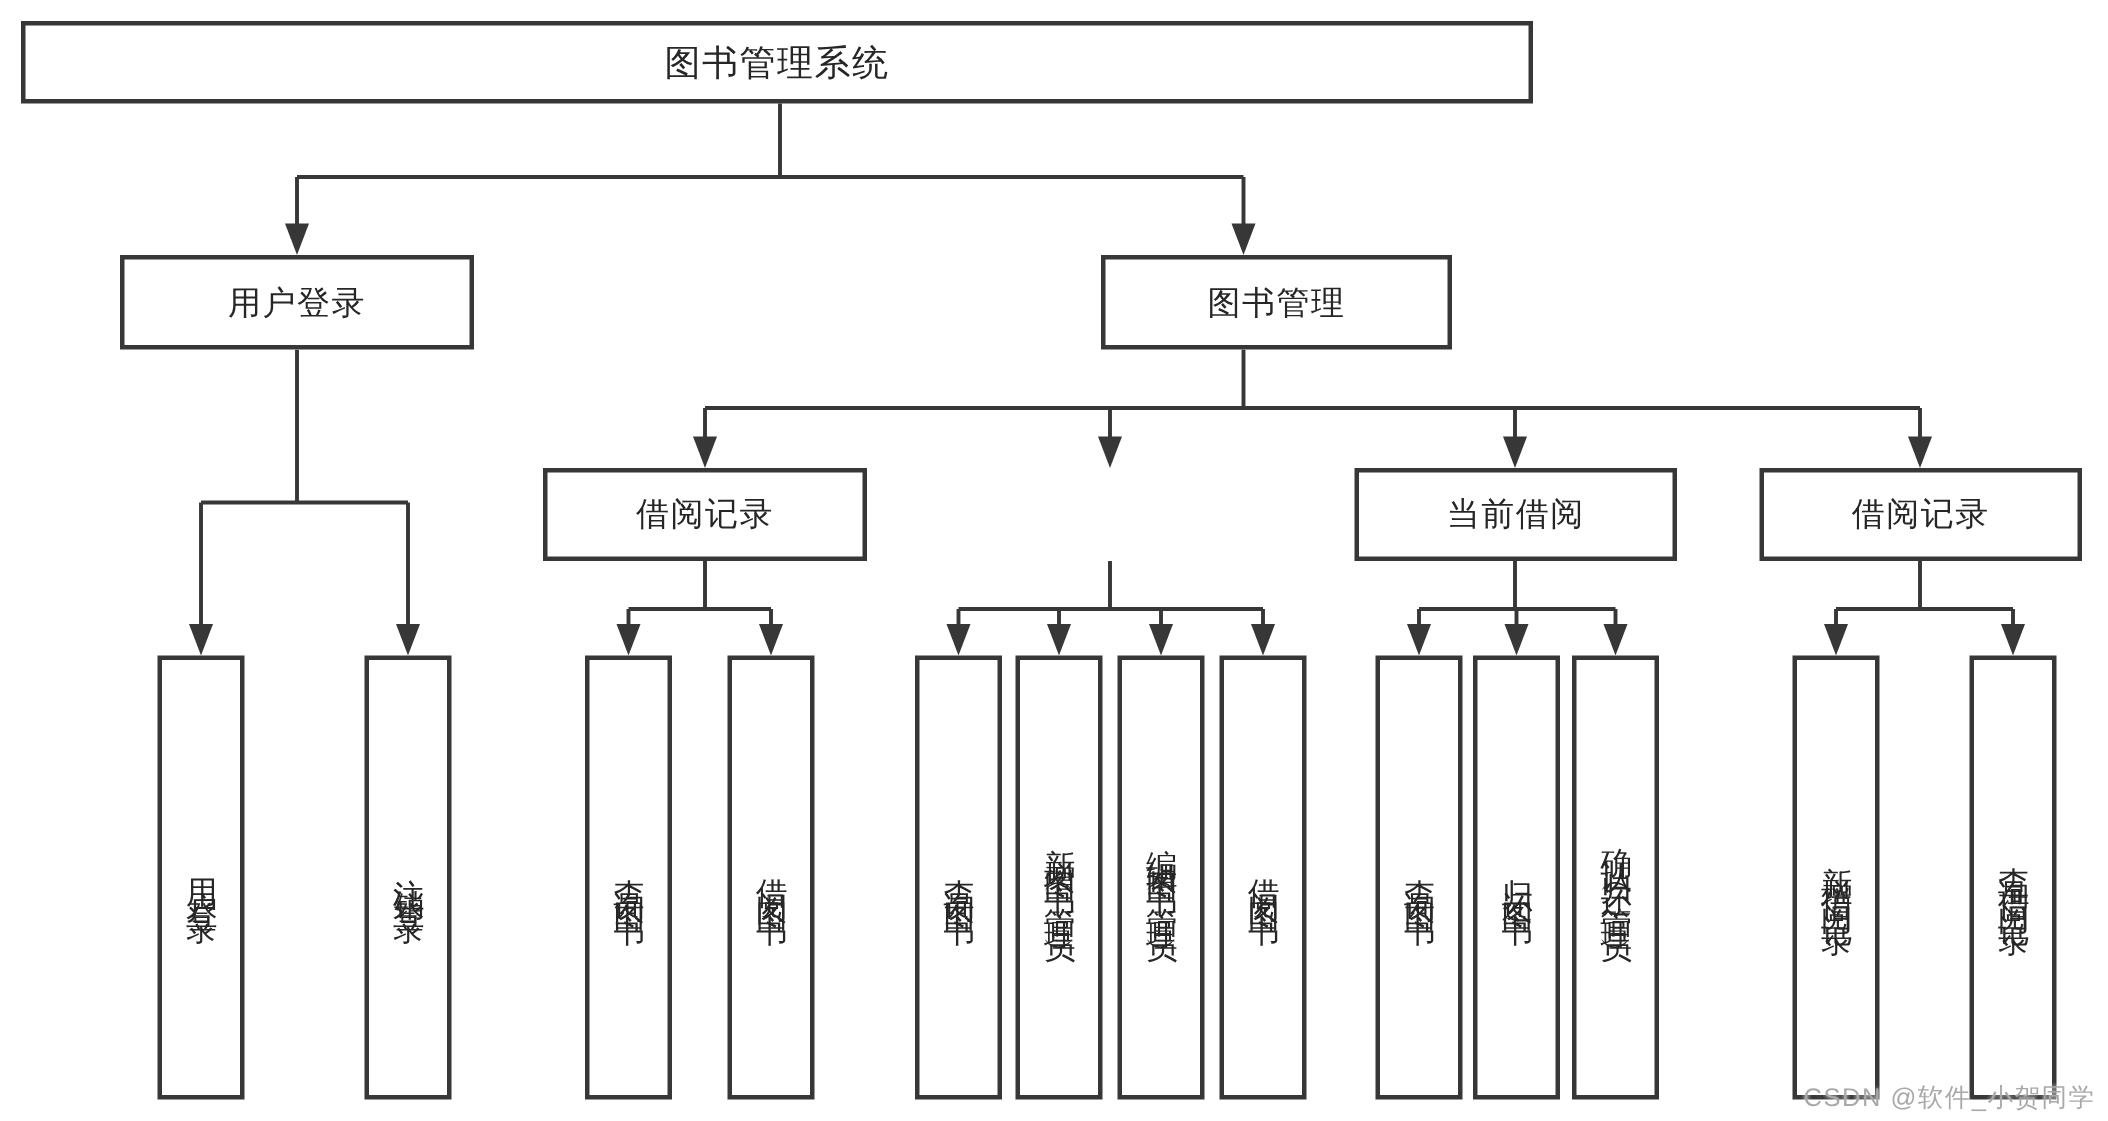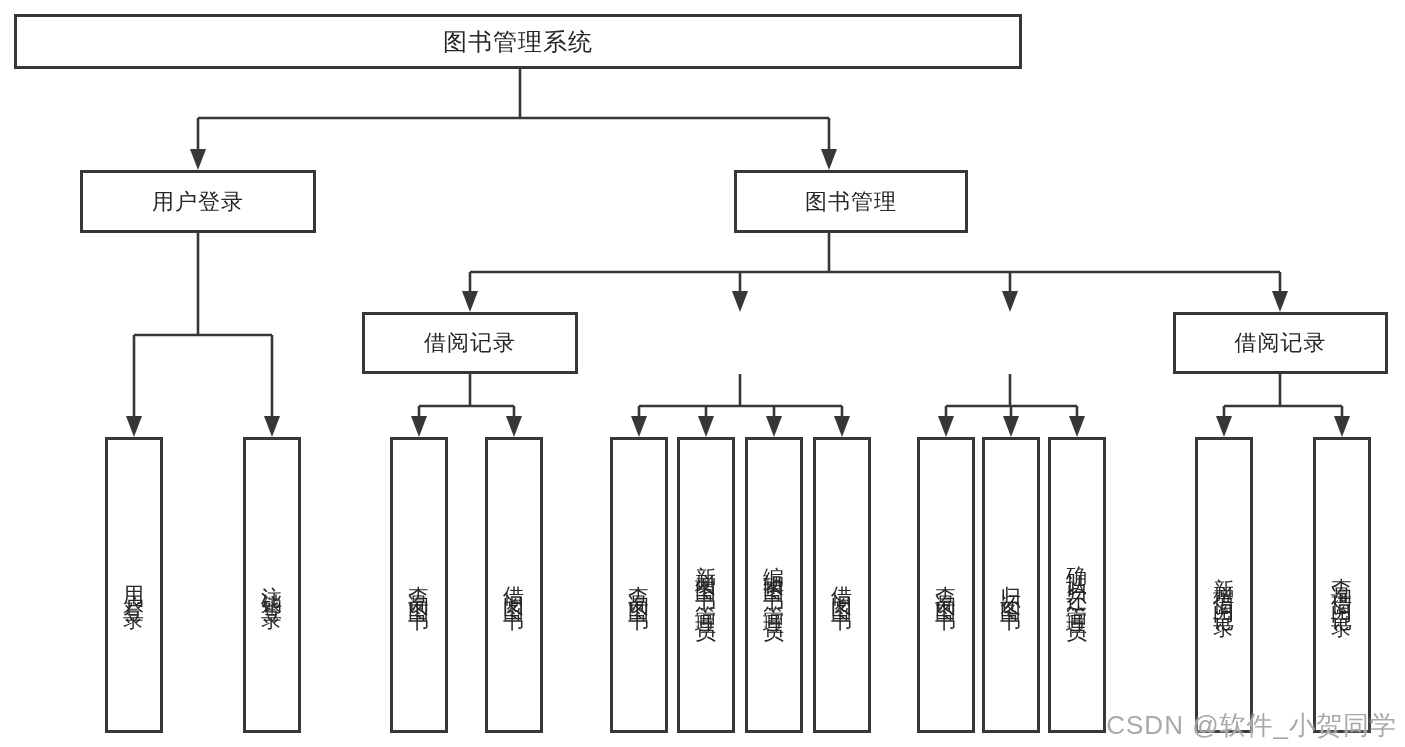--- a/index.html
+++ b/index.html
@@ -49,21 +49,21 @@
     text-orientation: mixed;
     font-size: 21px;
     letter-spacing: 8px;
     line-height: 1;
     padding: 6px 0;
   }
   .watermark {
     position: absolute;
     right: 8px;
     bottom: 4px;
-    font-size: 26px;
+    font-size: 17px;
     color: #a9a9a9;
     letter-spacing: 1px;
     text-shadow: 0 0 3px #ffffff;
     white-space: nowrap;
   }
 </style>
 </head>
 <body>
 
 <div class="diagram">
@@ -107,20 +107,21 @@
       <polygon points="1334,416 1350,416 1342,437"></polygon>
     </g>
   </svg>
 
   <div class="box lvl-root" style="left:14px; top:14px; width:1008px; height:55px;">图书管理系统</div>
 
   <div class="box lvl-mid" style="left:80px; top:170px; width:236px; height:63px;">用户登录</div>
   <div class="box lvl-mid" style="left:712px; top:170px; width:234px; height:63px;margin-left:22px;">图书管理</div>
 
   <div class="box lvl-mid" style="left:362px; top:312px; width:216px; height:62px;">借阅记录</div>
+  <div class="box lvl-mid" style="left:903px; top:312px; width:215px; height:62px;">当前借阅</div>
   <div class="box lvl-mid" style="left:1173px; top:312px; width:215px; height:62px;">借阅记录</div>
 
   <div class="box leaf" style="left:105px; top:437px; width:58px; height:296px;">用户登录</div>
   <div class="box leaf" style="left:243px; top:437px; width:58px; height:296px;">注销登录</div>
 
   <div class="box leaf" style="left:390px; top:437px; width:58px; height:296px;">查询图书</div>
   <div class="box leaf" style="left:485px; top:437px; width:58px; height:296px;">借阅图书</div>
 
   <div class="box leaf" style="left:610px; top:437px; width:58px; height:296px;">查询图书</div>
   <div class="box leaf" style="left:677px; top:437px; width:58px; height:296px;">新增图书（管理员）</div>

